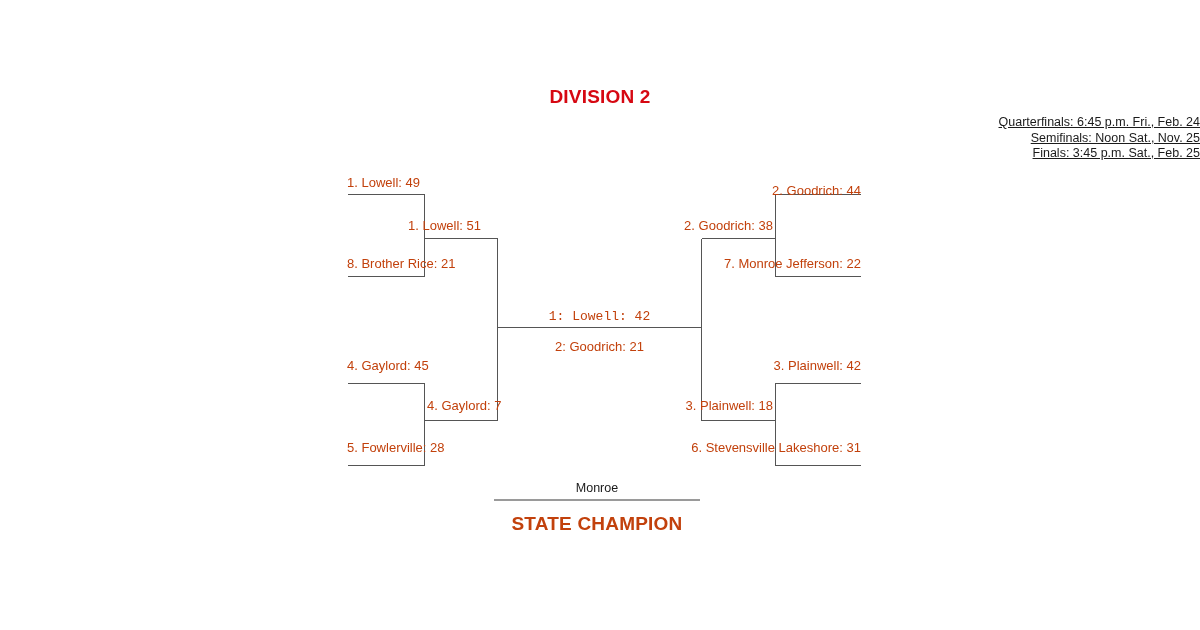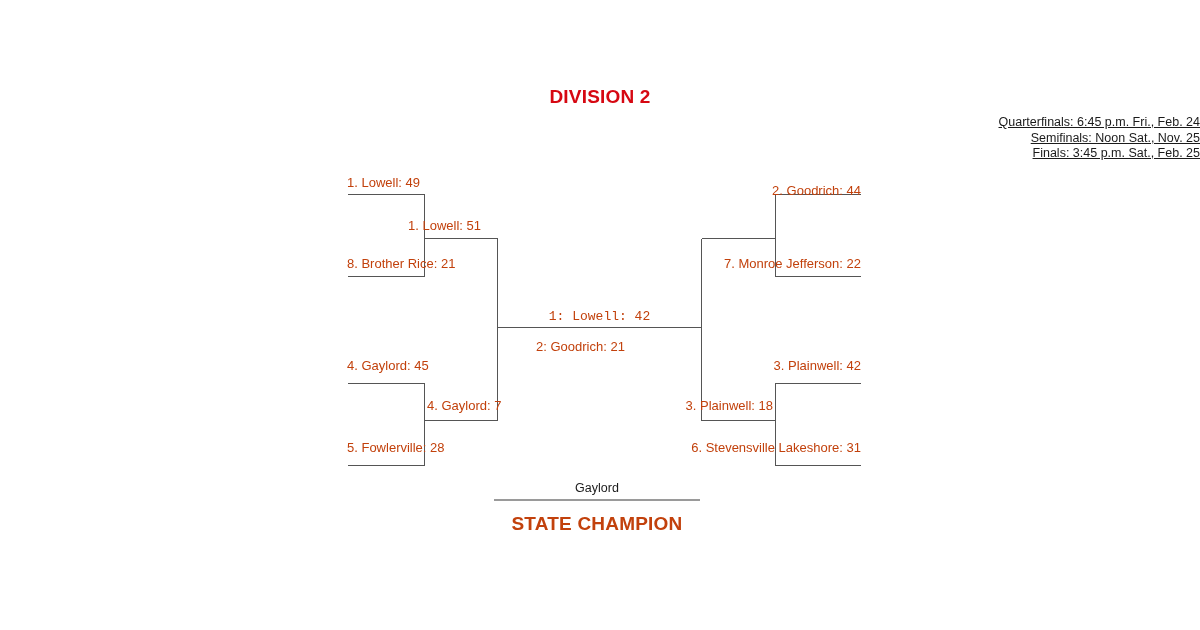--- a/index.html
+++ b/index.html
@@ -149,24 +149,25 @@
   <div class="slot left-align" style="left:427px; top:398px;">4. Gaylord: 7</div>
 
   <div class="slot right-align" style="left:560px; top:175px; width:301px;margin-top:8px;">2. Goodrich: 44</div>
 
   <div class="slot right-align" style="left:560px; top:256px; width:301px;">7. Monroe Jefferson: 22</div>
 
   <div class="slot right-align" style="left:560px; top:358px; width:301px;">3. Plainwell: 42</div>
 
   <div class="slot right-align" style="left:560px; top:440px; width:301px;">6. Stevensville Lakeshore: 31</div>
 
+  <div class="slot right-align" style="left:540px; top:218px; width:233px;">2. Goodrich: 38</div>
 
   <div class="slot right-align" style="left:540px; top:398px; width:233px;">3. Plainwell: 18</div>
 
   <div class="slot" style="left:497px; top:309px; width:205px; text-align:center;font-family:Liberation Mono, monospace;">1: Lowell: 42</div>
 
-  <div class="slot" style="left:497px; top:339px; width:205px; padding-left:39px;">2: Goodrich: 21</div>
+  <div class="slot" style="left:497px; top:339px; width:205px; text-align:center;">2: Goodrich: 21</div>
 
-  <div class="champ-name">Gaylord</div>
+  <div class="champ-name">Monroe</div>
 
   <div class="champ-title">STATE CHAMPION</div>
 
 </div>
 
 </body></html>

